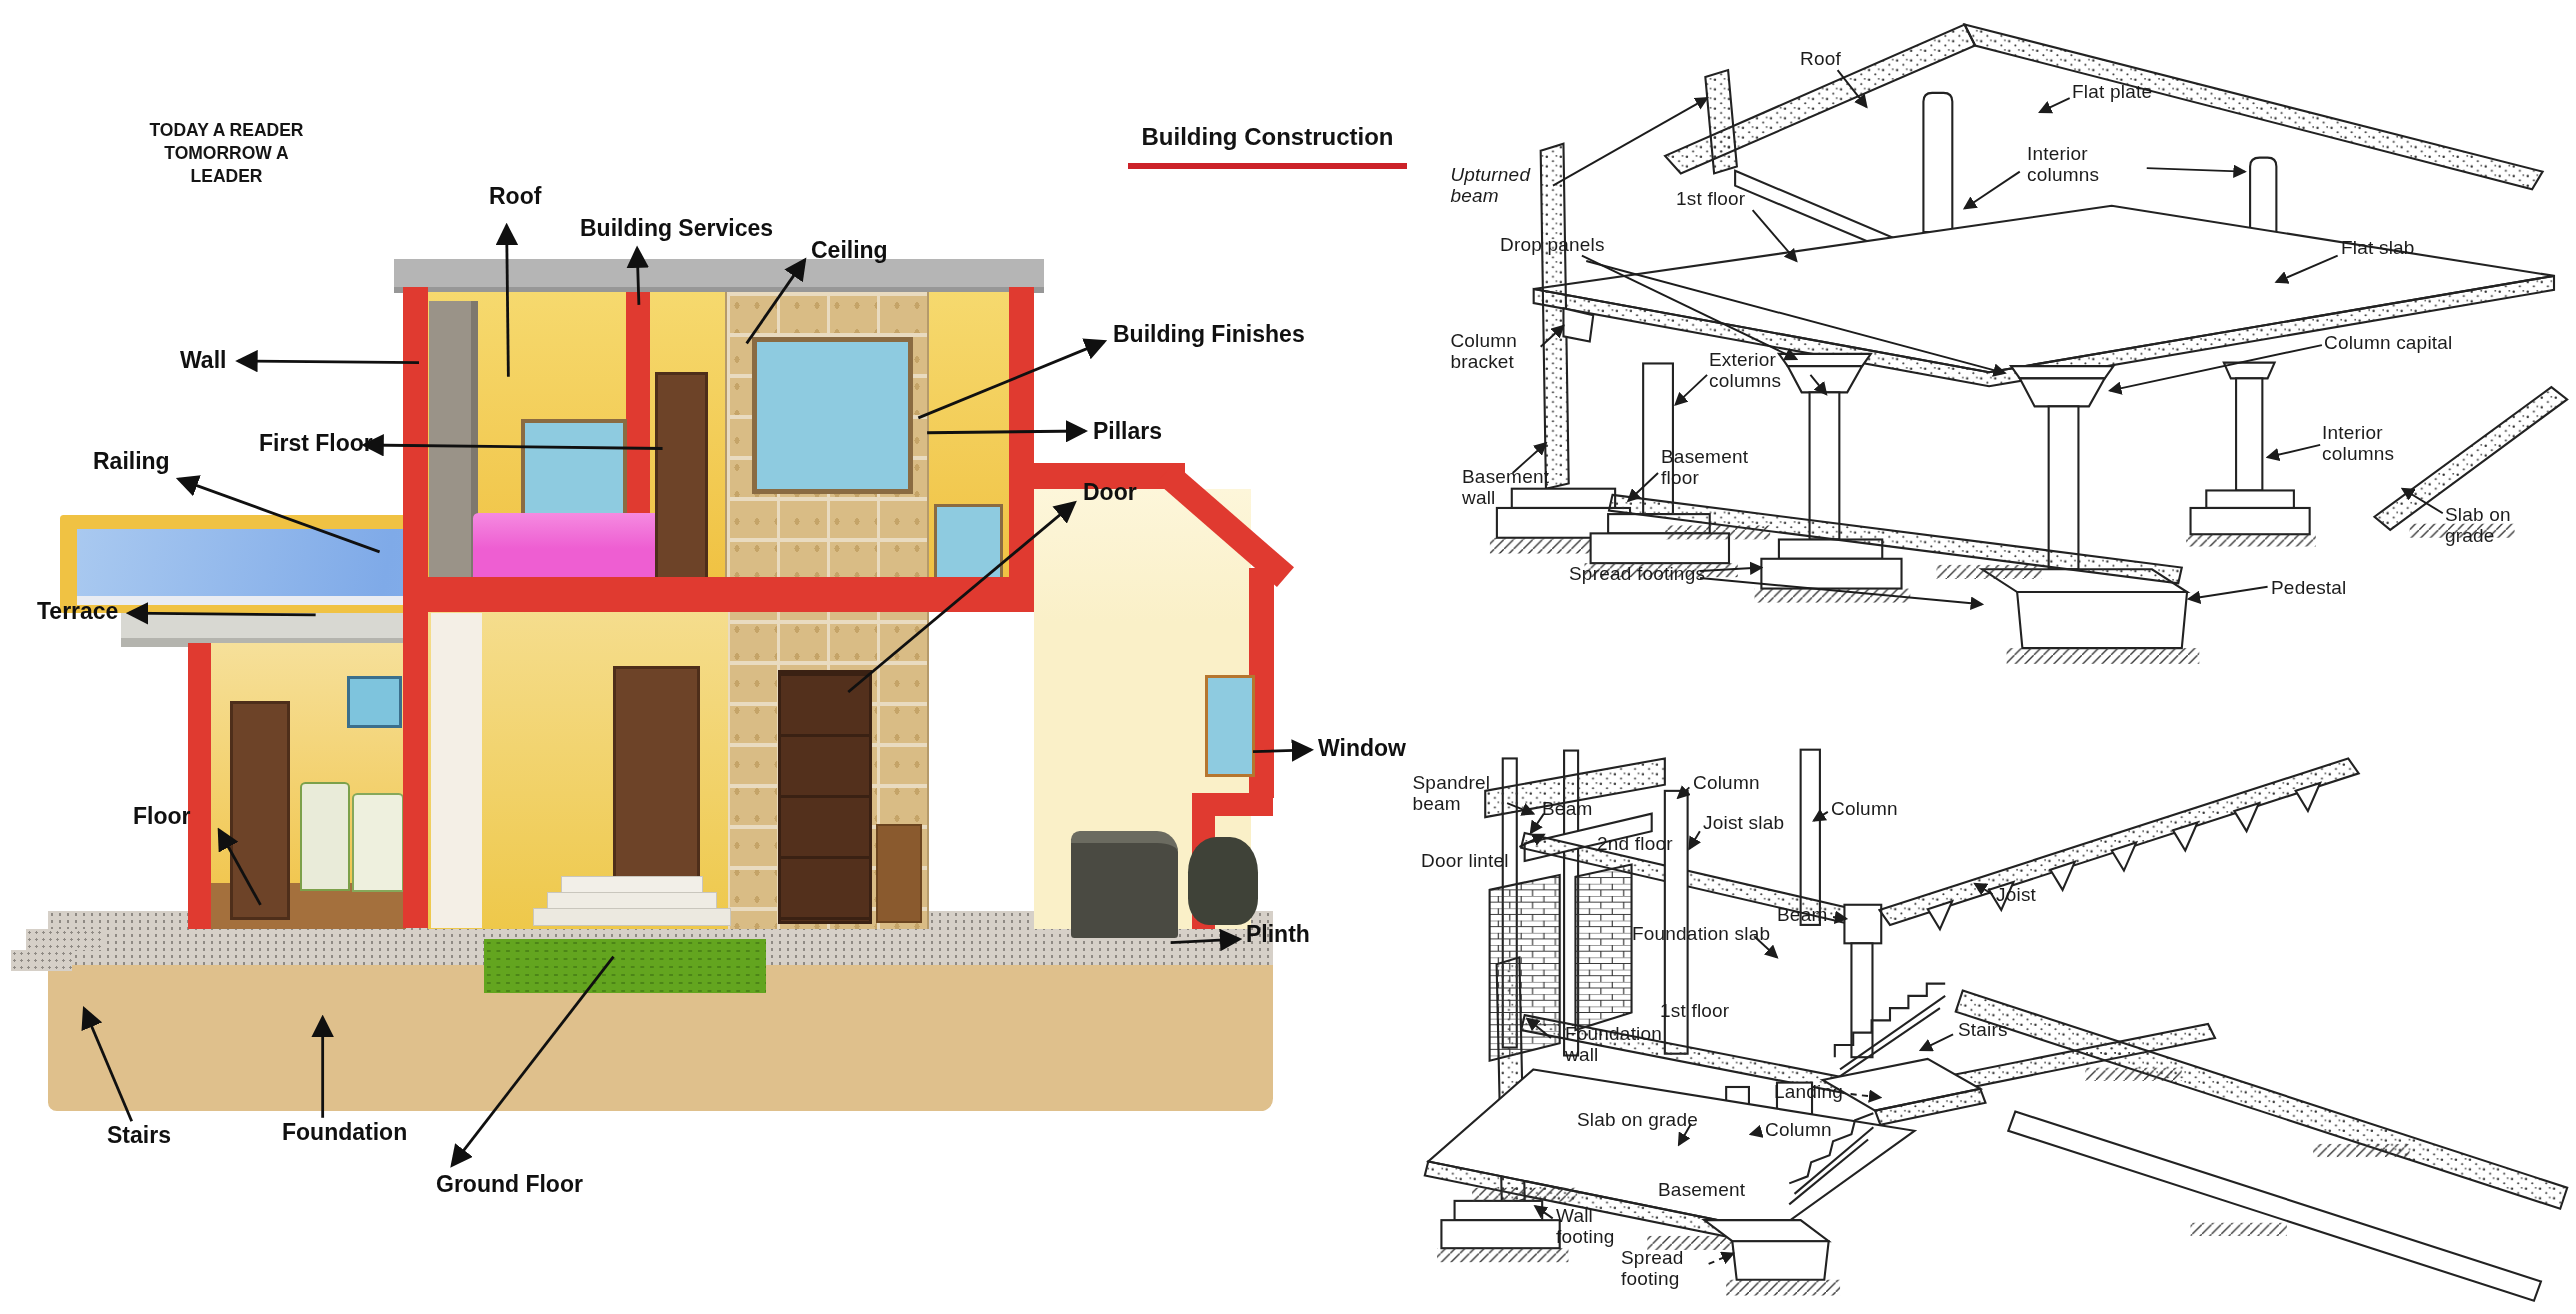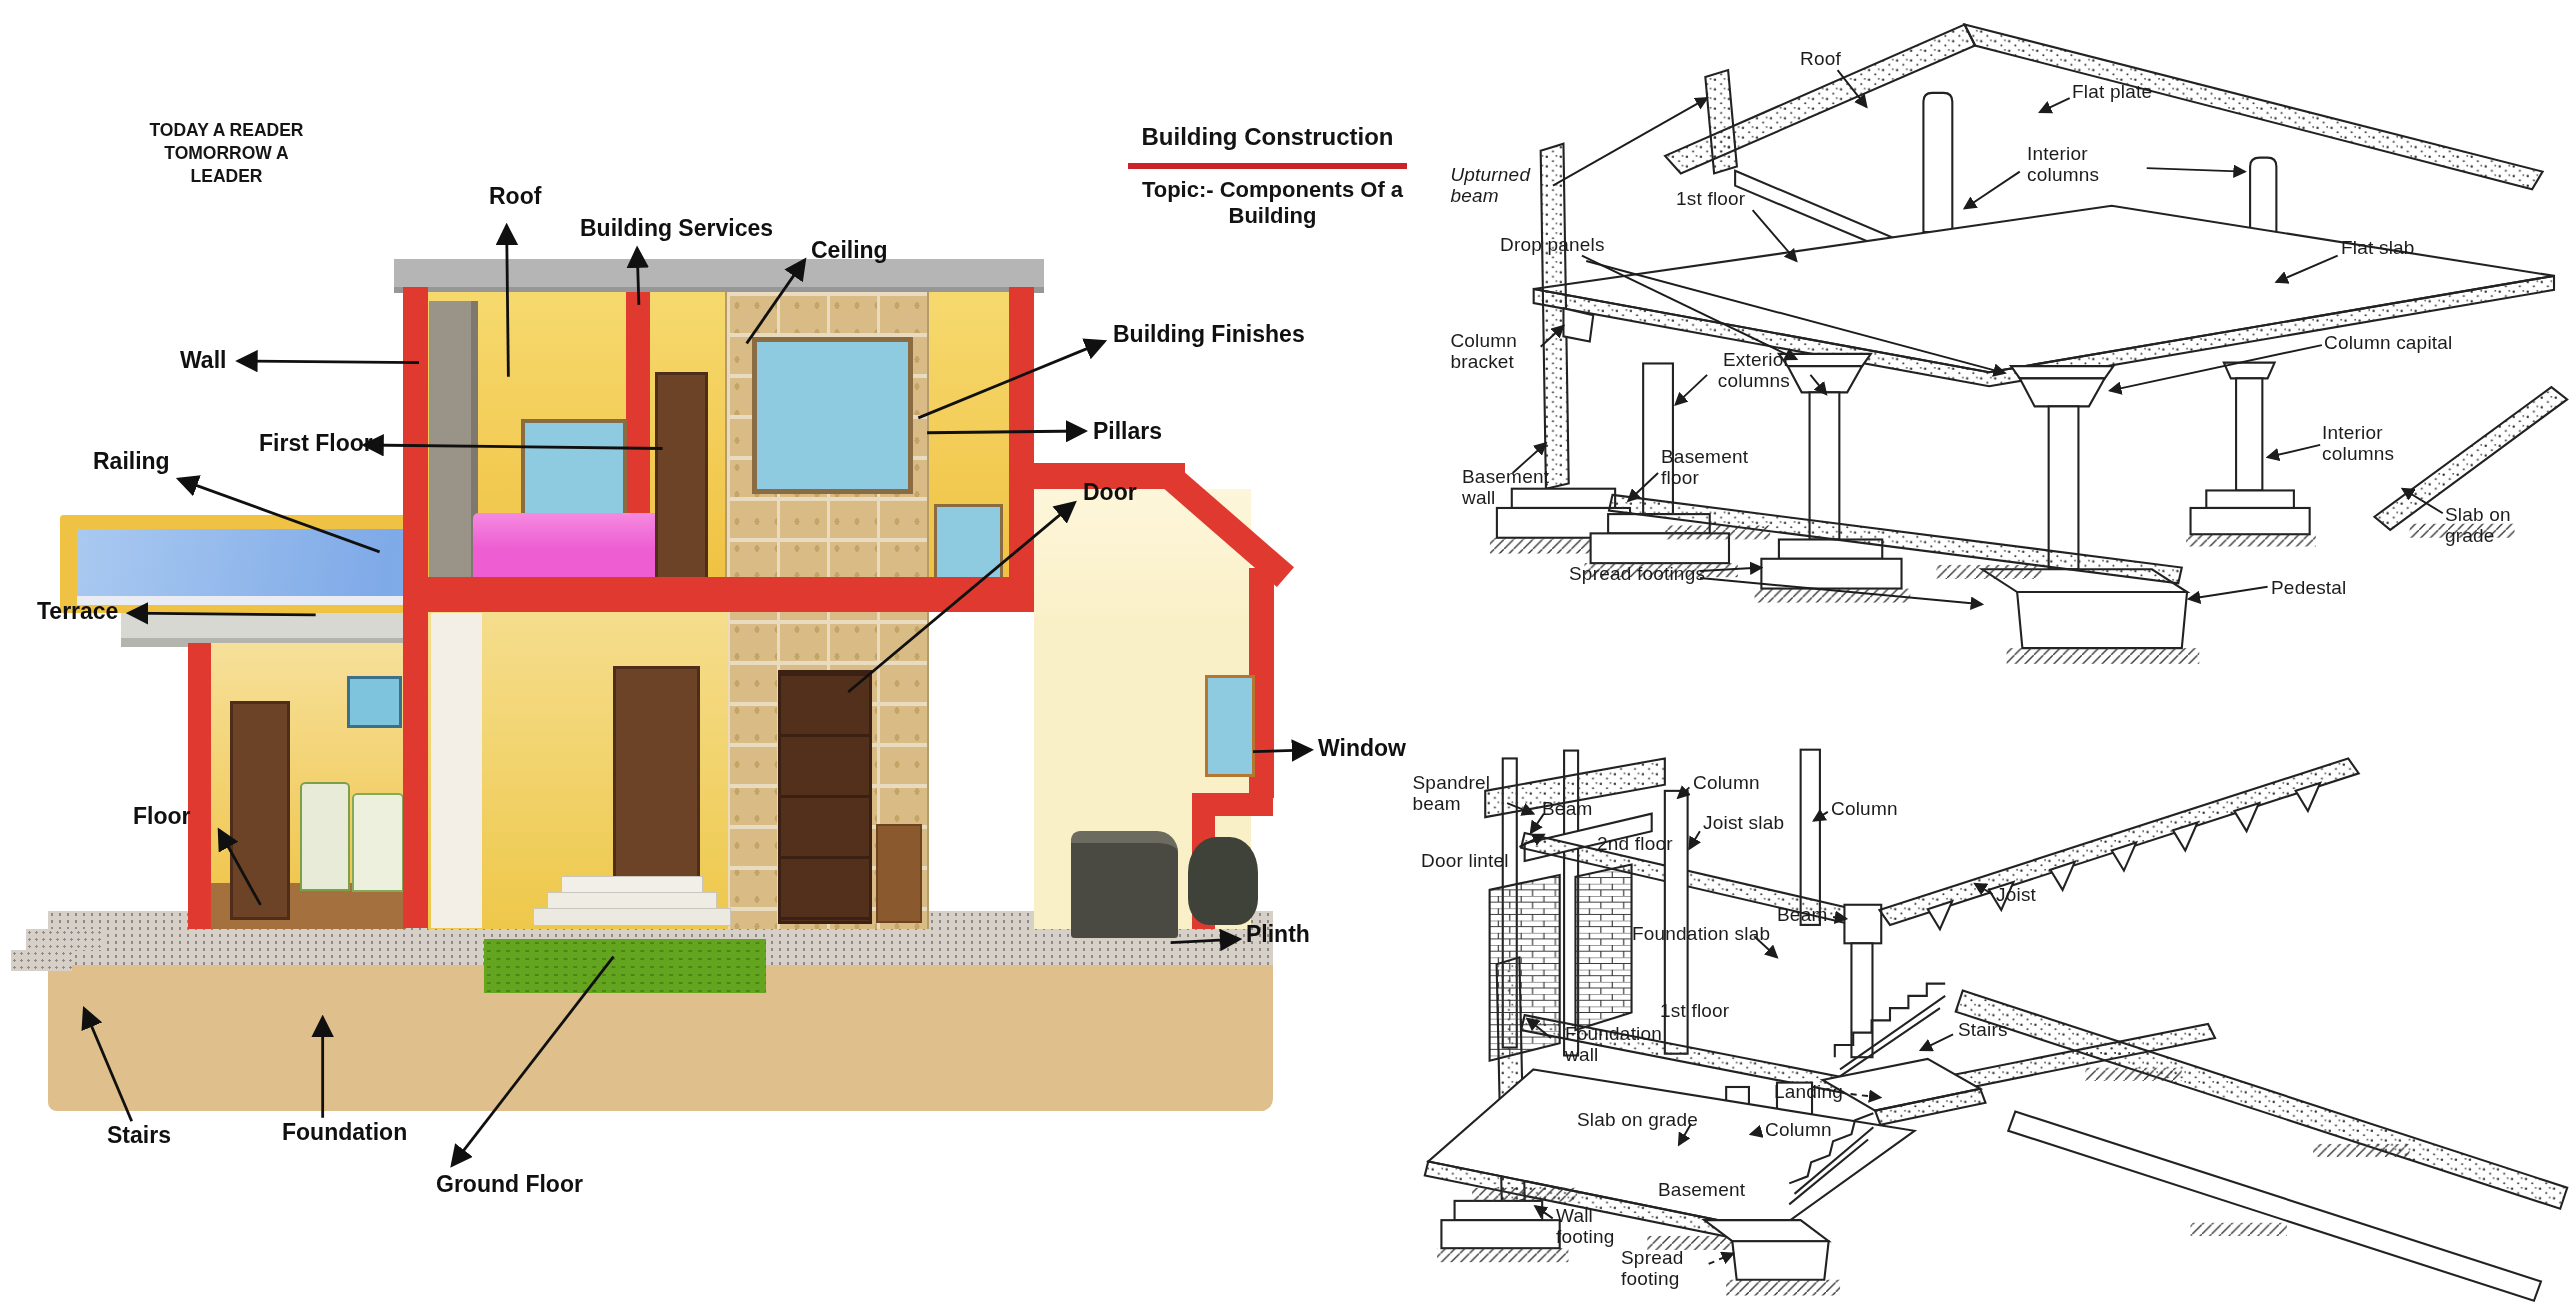--- a/index.html
+++ b/index.html
@@ -143,21 +143,20 @@
     <div class="hlbl" style="left:282px;top:1120px;">Foundation</div>
     <div class="hlbl" style="left:436px;top:1172px;">Ground Floor</div>
   </div>
 
   <div class="motto">
     <div>TODAY A READER</div>
     <div>TOMORROW A LEADER</div>
   </div>
   <div class="title">Building Construction</div>
   <div class="underline" style="background:#cc2229;"></div>
-  <div class="subtitle">Topic:-  Components Of a Building</div>
 
   <div class="abs" style="left:1446px;top:0;width:1130px;height:670px;">
     <svg width="1130" height="670" viewBox="0 0 1290 765">
       <defs>
         <pattern id="stip1" width="16" height="11" patternUnits="userSpaceOnUse">
           <circle cx="3" cy="3" r="1.4" fill="#333"></circle>
             <circle cx="10" cy="8" r="1.2" fill="#333"></circle>
             <circle cx="14" cy="2" r="1" fill="#333"></circle>
         </pattern>
         <pattern id="hatch1" width="11" height="11" patternUnits="userSpaceOnUse">
@@ -243,21 +242,21 @@
       </g>
     </svg>
     <div class="dl nw" style="left:354px;top:49px;">Roof</div>
     <div class="dl nw" style="left:626px;top:82px;">Flat plate</div>
     <div class="dl" style="left:4.4px;top:165px;width:98px;font-style:italic;">Upturned beam</div>
     <div class="dl nw" style="left:230px;top:189px;">1st floor</div>
     <div class="dl" style="left:581px;top:144px;width:96px;">Interior columns</div>
     <div class="dl nw" style="left:54px;top:235px;">Drop panels</div>
     <div class="dl nw" style="left:895px;top:238px;">Flat slab</div>
     <div class="dl" style="left:4.4px;top:331px;width:88px;">Column bracket</div>
-    <div class="dl" style="left:252px;top:350px;width:92px;text-align:right;">Exterior columns</div>
+    <div class="dl" style="left:263px;top:350px;width:92px;">Exterior columns</div>
     <div class="dl nw" style="left:878px;top:333px;">Column capital</div>
     <div class="dl" style="left:16px;top:467px;width:96px;">Basement wall</div>
     <div class="dl" style="left:215px;top:447px;width:96px;">Basement floor</div>
     <div class="dl" style="left:876px;top:423px;width:96px;">Interior columns</div>
     <div class="dl" style="left:999px;top:505px;width:83px;">Slab on grade</div>
     <div class="dl nw" style="left:123px;top:564px;">Spread footings</div>
     <div class="dl nw" style="left:825px;top:578px;">Pedestal</div>
   </div>
 
   <div class="abs" style="left:1402px;top:675px;width:1174px;height:640px;">

